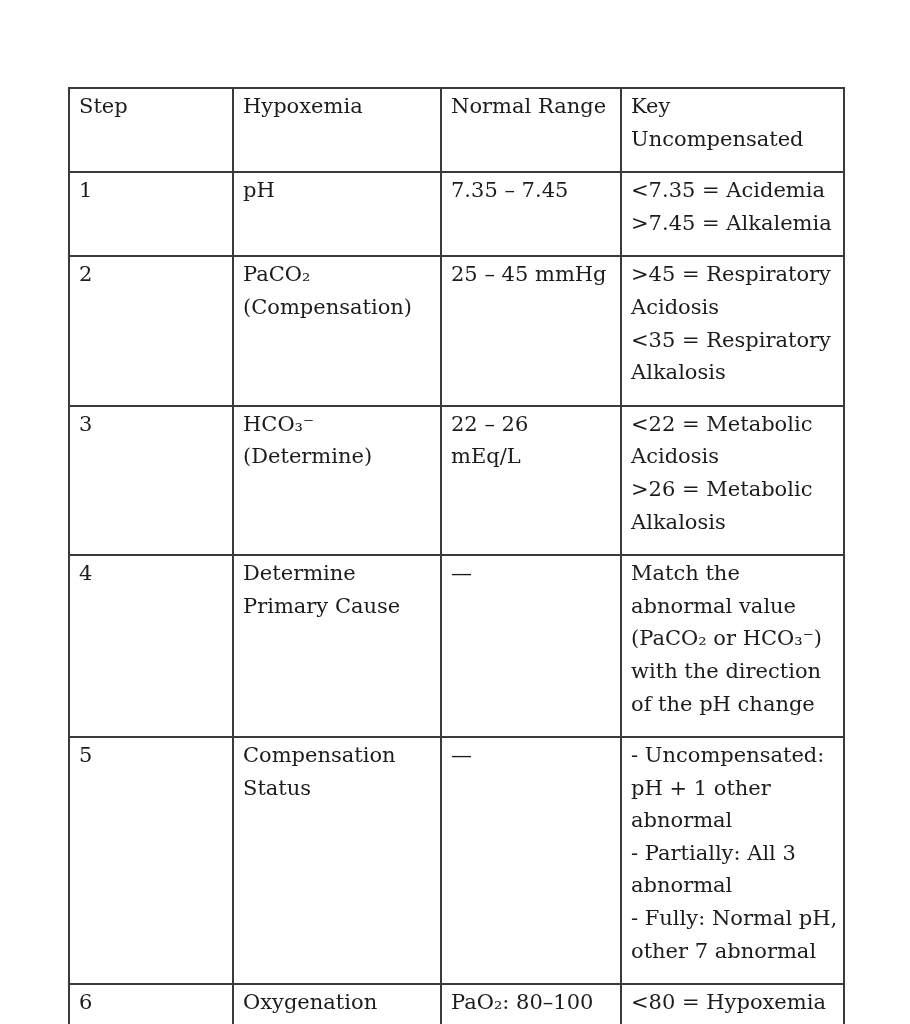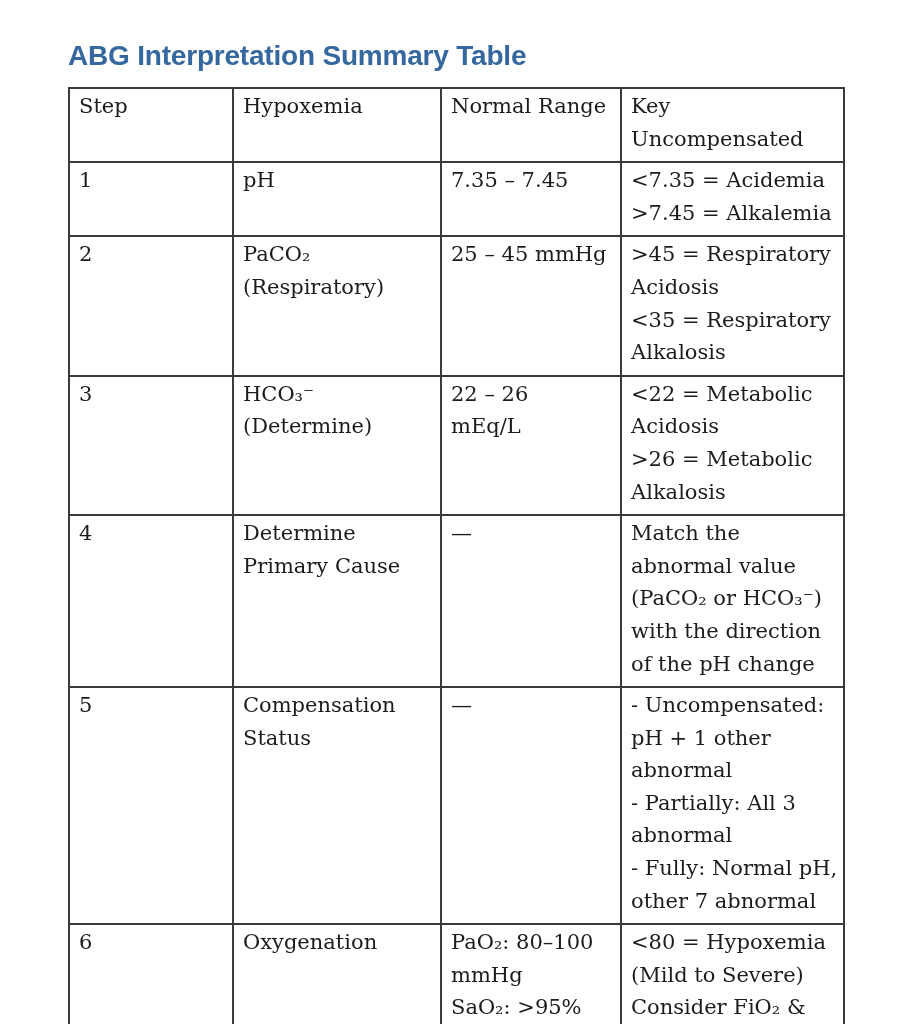--- a/index.html
+++ b/index.html
@@ -35,40 +35,39 @@
     table-layout: fixed;
   }
   table.abg th,
   table.abg td {
     border: 2px solid #3a3a3a;
     font-family: "DejaVu Serif", serif;
     font-size: 21px;
     font-weight: 400;
     color: #1c1c1c;
     line-height: 32.6px;
-    padding: 1px 4px 6px 9px;
+    padding: 1px 4px 16px 9px;
     vertical-align: top;
     text-align: left;
     white-space: pre-line;
     overflow: hidden;
   }
   table.abg thead th {
     height: 32px;
   }
   col.c-step   { width: 164px; }
   col.c-param  { width: 208px; }
   col.c-range  { width: 180px; }
   col.c-interp { width: 223px; }
 </style>
 </head>
 <body>
 
 <div class="doc">
 
-  <h1 class="title" style="color: rgb(53, 104, 158);">ABG Interpretation Summary Table</h1>
 
   <table class="abg">
     <colgroup>
       <col class="c-step">
       <col class="c-param">
       <col class="c-range">
       <col class="c-interp">
     </colgroup>
     <thead>
       <tr>
@@ -82,21 +81,21 @@
       <tr>
         <td>1</td>
         <td>pH</td>
         <td>7.35 – 7.45</td>
         <td>&lt;7.35 = Acidemia
 &gt;7.45 = Alkalemia</td>
       </tr>
       <tr>
         <td>2</td>
         <td>PaCO₂
-(Respiratory)</td>
+(Compensation)</td>
         <td>25 – 45 mmHg</td>
         <td>&gt;45 = Respiratory
 Acidosis
 &lt;35 = Respiratory
 Alkalosis</td>
       </tr>
       <tr>
         <td>3</td>
         <td>HCO₃⁻
 (Determine)</td>

